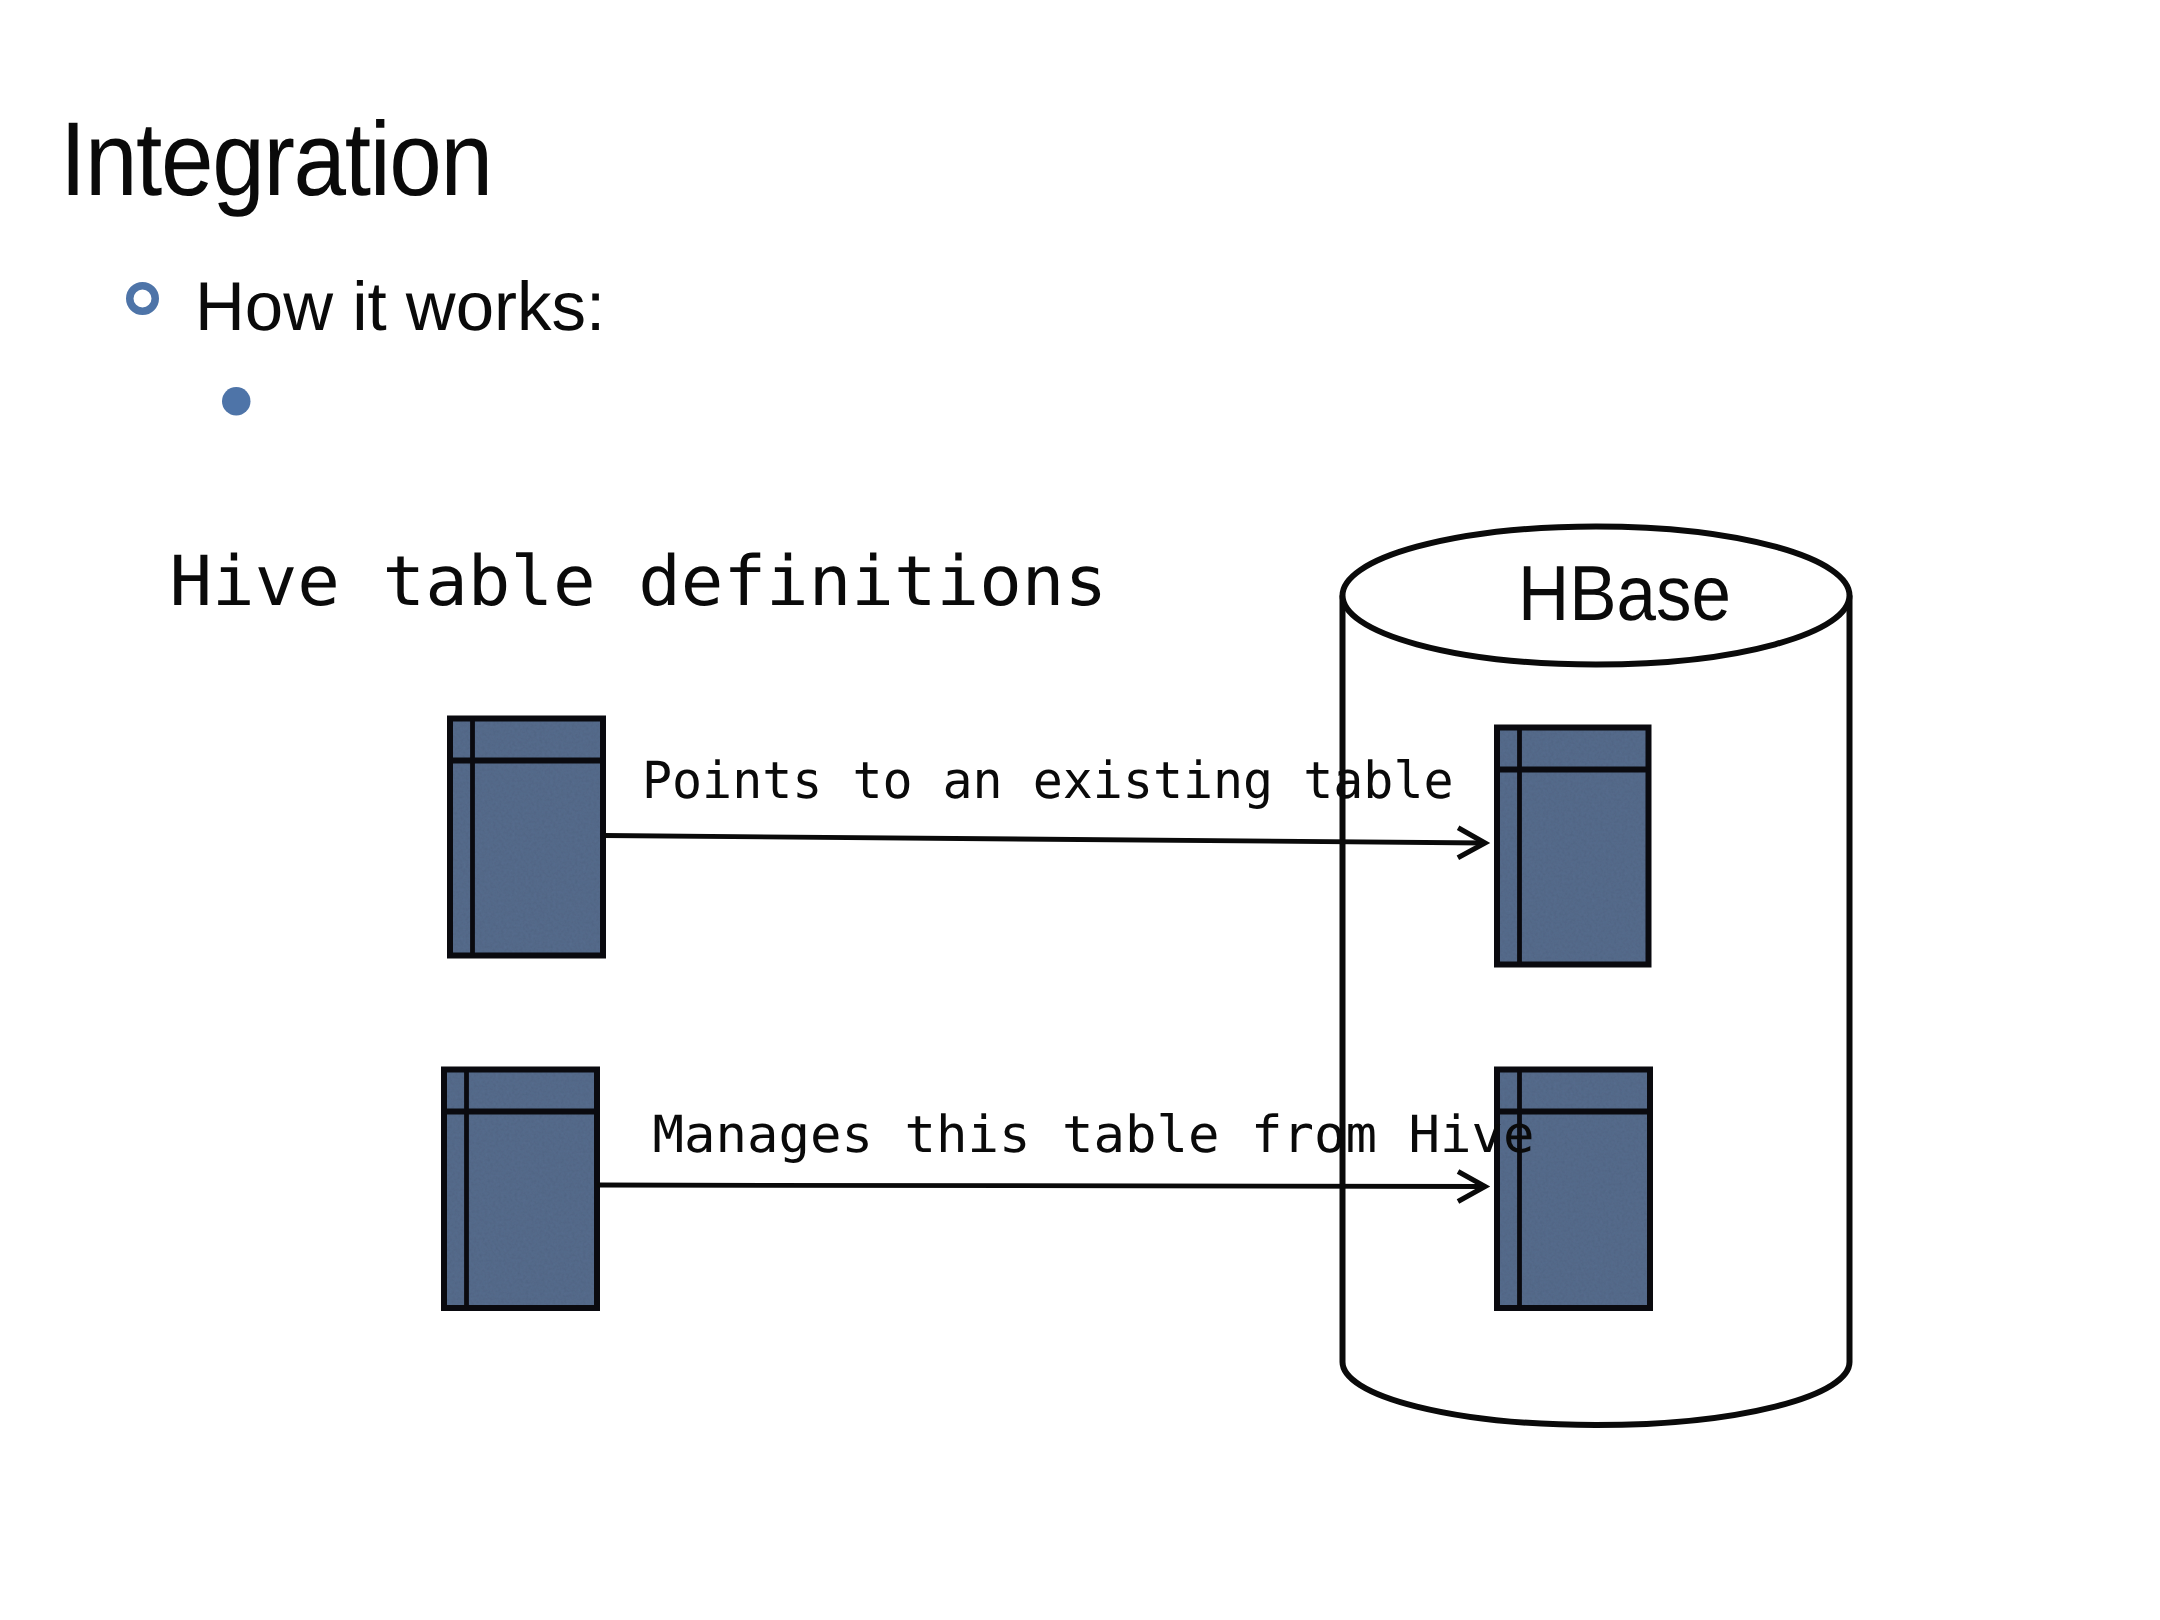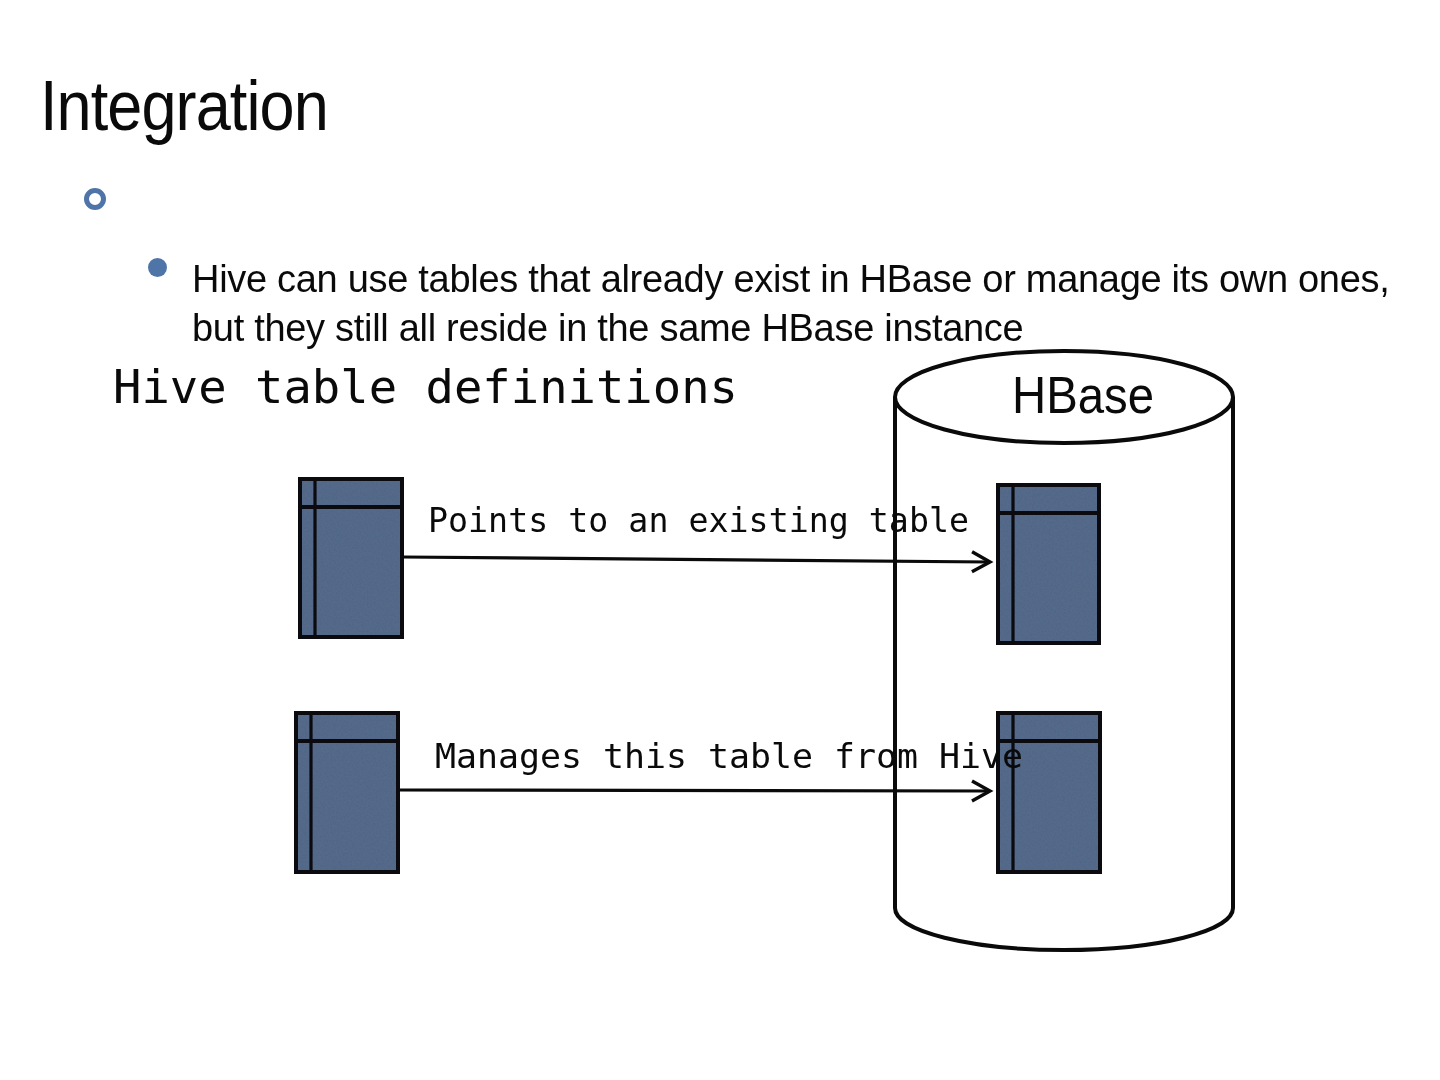--- a/index.html
+++ b/index.html
@@ -36,23 +36,23 @@
   .arrow{stroke:#0a0a0a;stroke-width:3.2;fill:none;}
 </style>
 </head>
 <body>
 
 <div class="slide">
 
   <h1 class="title">Integration</h1>
 
   <span class="ring-bullet"></span>
+  <div class="bullet-l1">How it works:</div>
 
   <span class="dot-bullet"></span>
-  <p class="bullet-l2">Hive can use tables that already exist in HBase or manage its own ones, but they still all reside in the same HBase instance</p>
 
   <svg class="diagram" width="1440" height="1080" viewBox="0 0 1440 1080">
     <defs>
       <filter id="speckle" x="-5%" y="-5%" width="110%" height="110%">
         <feTurbulence type="fractalNoise" baseFrequency="0.55" numOctaves="2" seed="8" result="t"></feTurbulence>
         <feColorMatrix in="t" type="luminanceToAlpha" result="la"></feColorMatrix>
         <feComponentTransfer in="la" result="na">
           <feFuncA type="linear" slope="0.35" intercept="-0.08"></feFuncA>
         </feComponentTransfer>
         <feFlood flood-color="#2a3950" result="fl"></feFlood>

